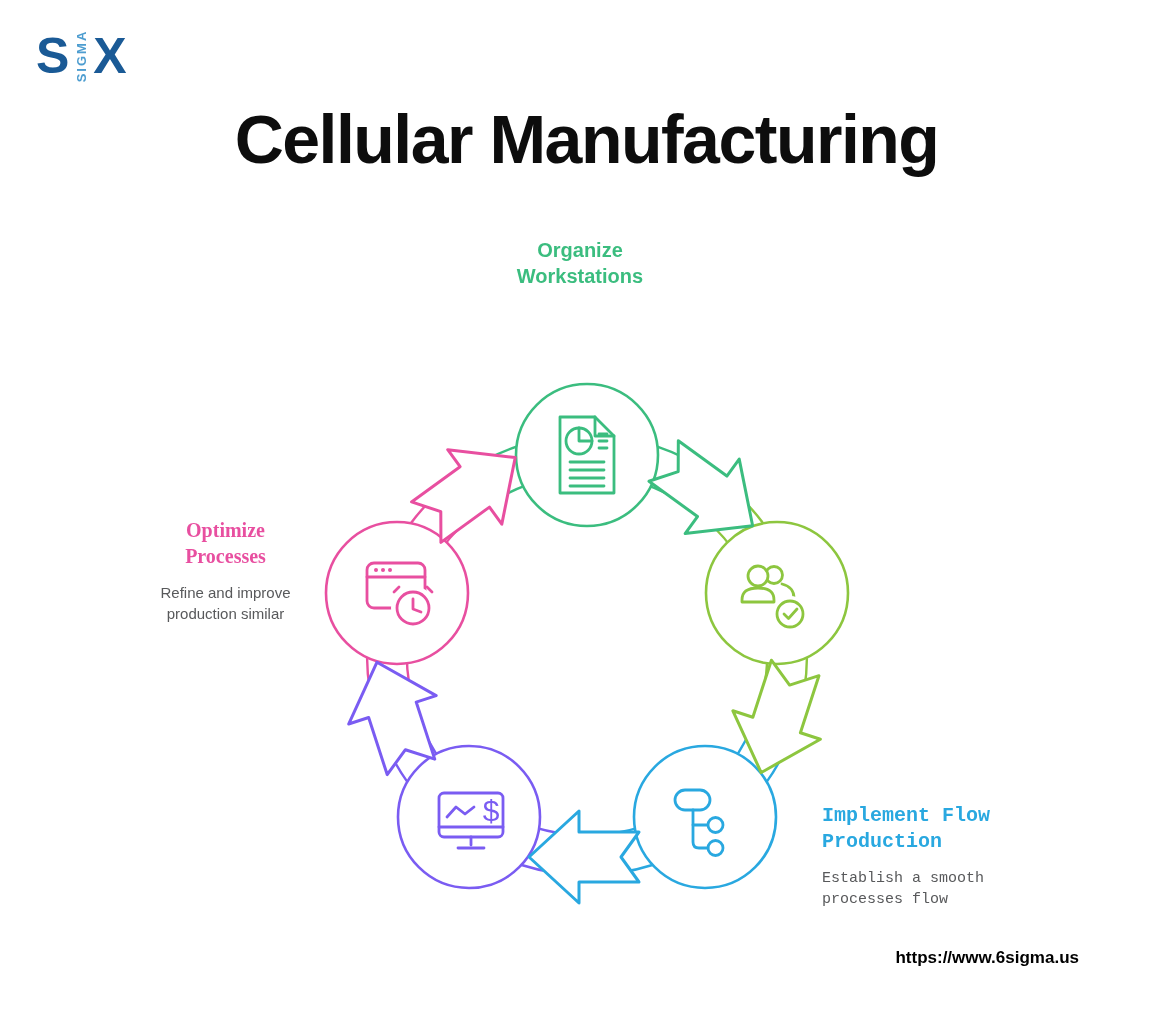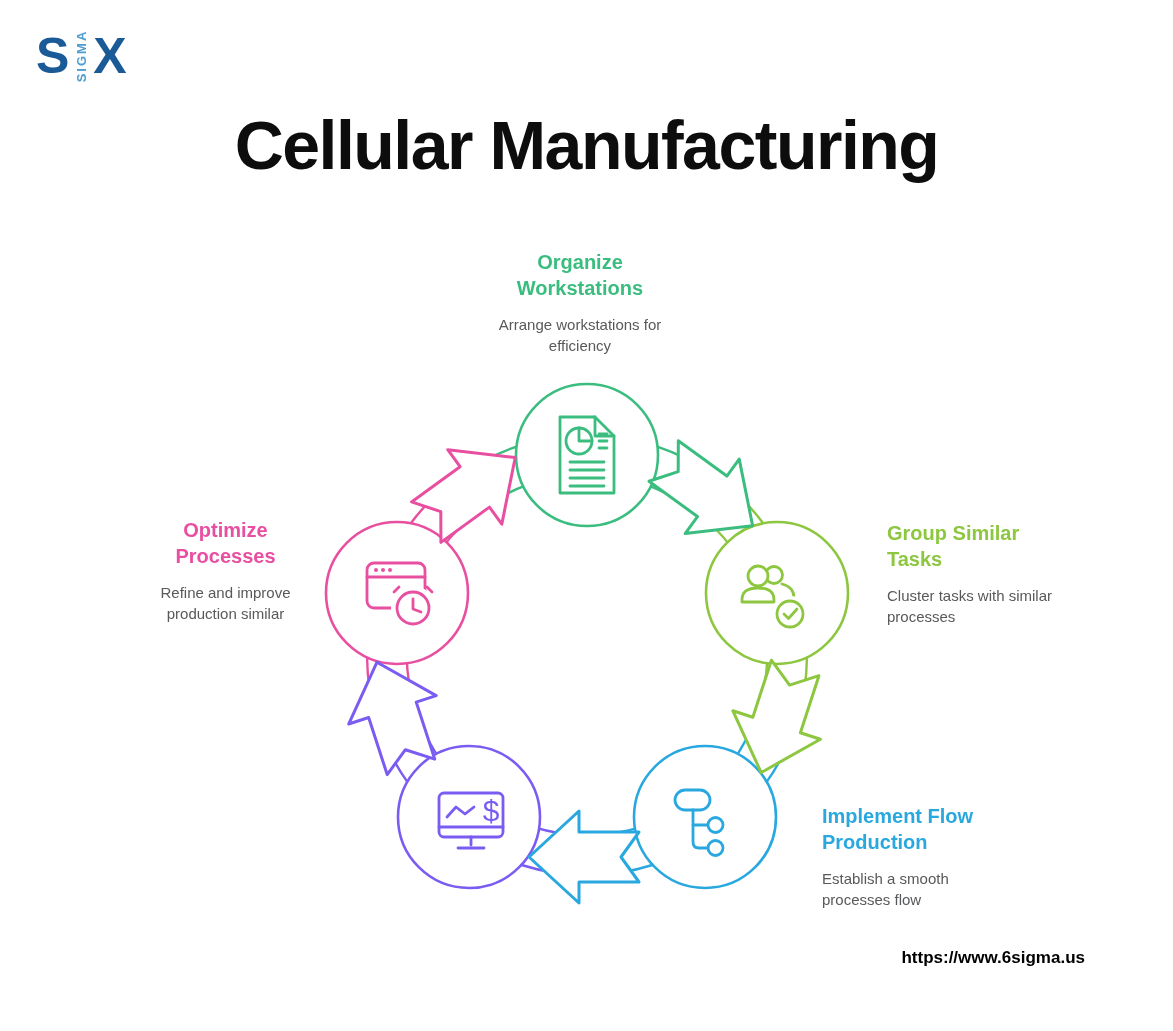--- a/index.html
+++ b/index.html
@@ -18,50 +18,50 @@
 
   
   .logo{position:absolute;left:36px;top:26px;display:flex;align-items:center;}
   .logo-s,.logo-x{font-size:50px;font-weight:800;color:var(--logo-dark);line-height:60px;}
   .logo-sigma-box{position:relative;width:24px;height:58px;}
   .logo-sigma-text{position:absolute;left:50%;top:50%;
     transform:translate(-50%,-50%) rotate(-90deg);
     font-size:13px;font-weight:700;letter-spacing:2px;color:var(--logo-light);white-space:nowrap;}
 
   
-  .title{position:absolute;left:0;right:0;top:102px;margin:6px;text-align:center;
+  .title{position:absolute;left:0;right:0;top:102px;margin:0;text-align:center;
     font-size:68px;line-height:74px;font-weight:800;letter-spacing:-1.5px;color:#0d0d0d;}
 
   
   .diagram{position:absolute;left:0;top:0;width:1173px;height:1031px;}
   .band{fill:none;stroke-width:2.4px;}
   .node{fill:#fff;stroke-width:2.6px;}
   .arrow{fill:#fff;stroke-width:3px;stroke-linejoin:round;}
   .ic{fill:none;stroke-width:2.8px;stroke-linecap:round;stroke-linejoin:round;}
   .ic-fill{stroke-width:2.8px;stroke-linecap:round;stroke-linejoin:round;fill:#fff;}
   .halo{fill:#fff;stroke:#fff;stroke-width:6px;}
   .s0{stroke:var(--c0);} .s1{stroke:var(--c1);} .s2{stroke:var(--c2);}
   .s3{stroke:var(--c3);} .s4{stroke:var(--c4);}
   .f4{fill:var(--c4);stroke:none;}
 
   
   .step-label{position:absolute;}
   .step-title{font-size:20px;line-height:26px;font-weight:700;white-space:pre-line;}
   .step-desc{margin-top:13px;font-size:15px;line-height:21px;color:var(--gray);white-space:pre-line;}
   .t0{color:var(--c0);} .t1{color:var(--c1);} .t2{color:var(--c2);}
-  .t3{color:var(--c3);} .t4{color:var(--c4);}
+  .t3{color:var(--c3);} .t4{color:var(--c4);font-family:Liberation Serif, serif;}
   .align-c{text-align:center;} .align-l{text-align:left;}
-  .lab-organize{left:420px;top:237px;width:320px;margin-top:12px;}
+  .lab-organize{left:420px;top:237px;width:320px;}
   .lab-group{left:887px;top:520px;width:240px;}
-  .lab-implement{left:822px;top:803px;width:250px;}
+  .lab-implement{left:822px;top:803px;width:250px;font-family:Liberation Mono, monospace;}
   .lab-monitor{left:173px;top:803px;width:230px;}
   .lab-optimize{left:113px;top:517px;width:225px;}
 
   
-  .site-url{position:absolute;right:88px;top:948px;font-size:17px;font-weight:700;color:#000;}
+  .site-url{position:absolute;right:94px;top:948px;font-size:17px;font-weight:700;color:#000;}
 </style>
 </head>
 <body>
 
 <div class="canvas">
 
   <div class="logo">
     <span class="logo-s">S</span>
     <span class="logo-sigma-box">
       <span class="logo-sigma-text">SIGMA</span>
@@ -149,30 +149,22 @@
       <use href="#arrowShape" class="arrow s1" transform="translate(779.1,717.4) rotate(108)"></use>
       <use href="#arrowShape" class="arrow s2" transform="translate(587,857) rotate(180)"></use>
       <use href="#arrowShape" class="arrow s3" transform="translate(394.9,717.4) rotate(252)"></use>
       <use href="#arrowShape" class="arrow s4" transform="translate(468.3,491.6) rotate(324)"></use>
     </g>
   </svg>
 
   <div class="step-label lab-organize align-c">
     <div class="step-title t0">Organize
 Workstations</div>
-    <div class="step-desc">Arrange workstations for
-efficiency</div>
   </div>
 
-  <div class="step-label lab-group align-l">
-    <div class="step-title t1">Group Similar
-Tasks</div>
-    <div class="step-desc">Cluster tasks with similar
-processes</div>
-  </div>
 
   <div class="step-label lab-implement align-l">
     <div class="step-title t2">Implement Flow
 Production</div>
     <div class="step-desc">Establish a smooth
 processes flow</div>
   </div>
 
 
   <div class="step-label lab-optimize align-c">

